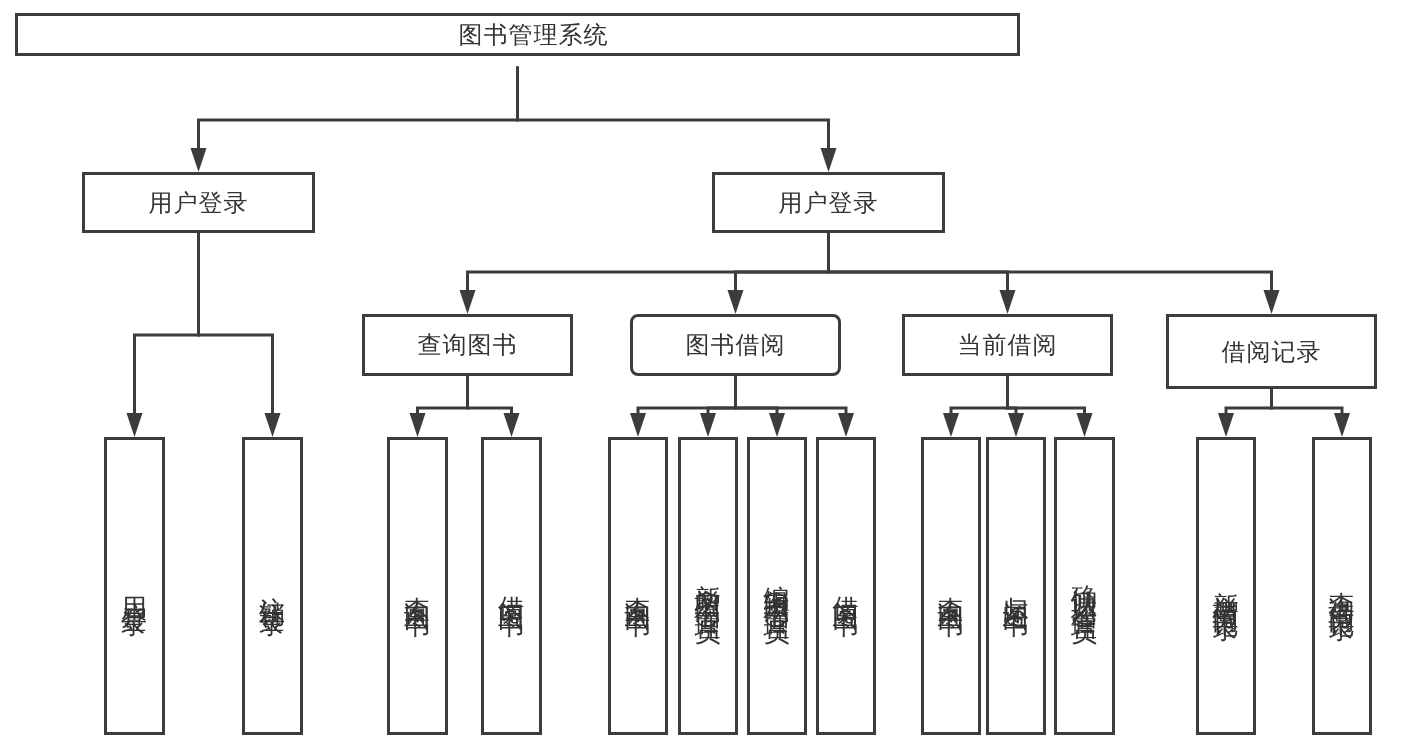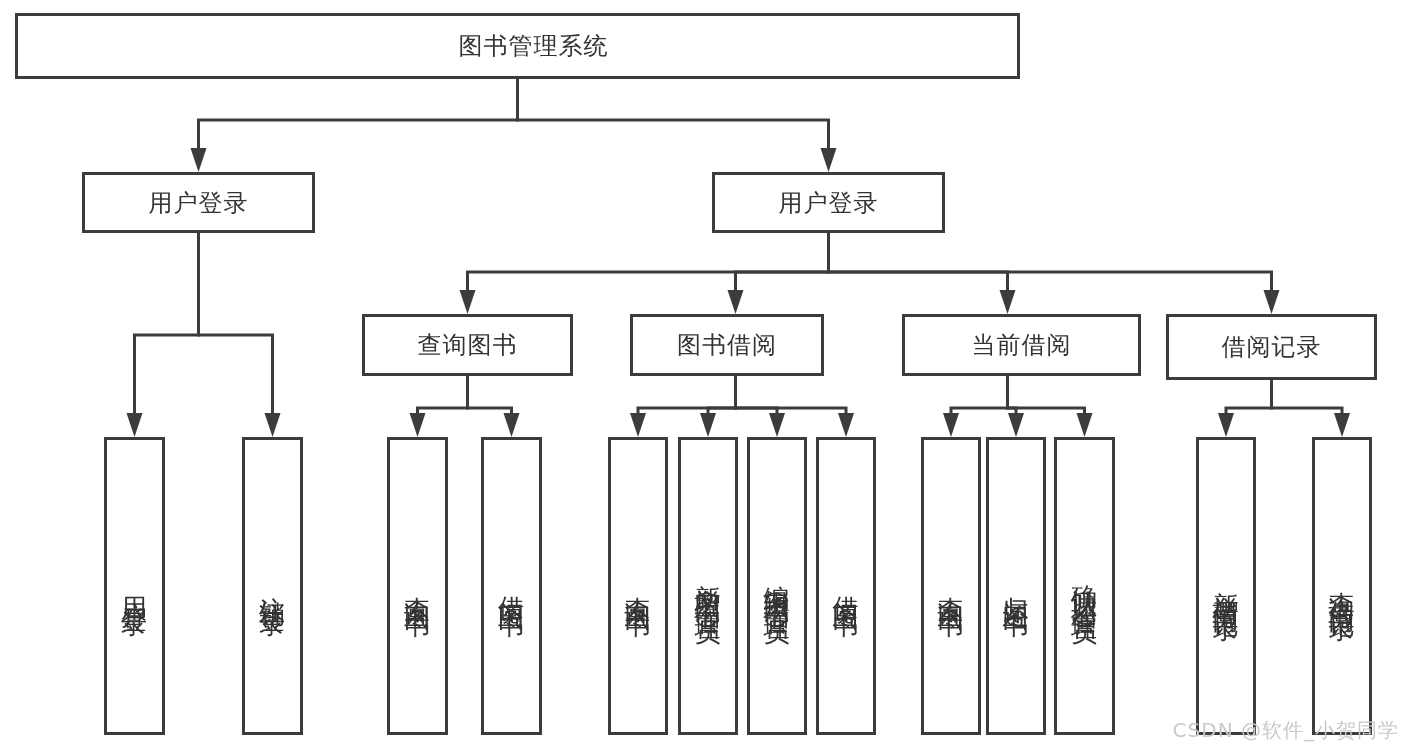--- a/index.html
+++ b/index.html
@@ -103,35 +103,34 @@
       <path d="M 1007.5 376 L 1007.5 408 L 1016 408 L 1016 419" class="edge"></path>
       <polygon points="1008,413 1024,413 1016,437" class="arrowhead"></polygon>
       <path d="M 1007.5 376 L 1007.5 408 L 1084.5 408 L 1084.5 419" class="edge"></path>
       <polygon points="1076.5,413 1092.5,413 1084.5,437" class="arrowhead"></polygon>
       <path d="M 1271.5 376 L 1271.5 408 L 1226 408 L 1226 419" class="edge"></path>
       <polygon points="1218,413 1234,413 1226,437" class="arrowhead"></polygon>
       <path d="M 1271.5 376 L 1271.5 408 L 1342 408 L 1342 419" class="edge"></path>
       <polygon points="1334,413 1350,413 1342,437" class="arrowhead"></polygon>
     </svg>
   <div id="node-layer">
-      <div class="node h" style="left: 15px; top: 13px; width: 1005px; height: 66px; padding-left: 32px;">图书管理系统</div>
+      <div class="node h" style="left: 15px; top: 13px; width: 1005px; height: 43px; padding-left: 32px;">图书管理系统</div>
       <div class="node h" style="left: 82px; top: 172px; width: 233px; height: 61px;">用户登录</div>
       <div class="node h" style="left: 712px; top: 172px; width: 233px; height: 61px;">用户登录</div>
       <div class="node h" style="left: 362px; top: 314px; width: 211px; height: 62px;">查询图书</div>
-      <div class="node h" style="left: 630px; top: 314px; width: 194px; height: 62px;">图书借阅</div>
-      <div class="node h" style="left: 902px; top: 314px; width: 239px; height: 62px;">当前借阅</div>
-      <div class="node h" style="left: 1166px; top: 314px; width: 211px; height: 66px;">借阅记录</div>
+      <div class="node h" style="left: 630px; top: 314px; width: 211px; height: 62px; border-radius: 8px;">图书借阅</div>
+      <div class="node h" style="left: 902px; top: 314px; width: 211px; height: 62px;">当前借阅</div>
+      <div class="node h" style="left: 1166px; top: 314px; width: 211px; height: 75px;">借阅记录</div>
       <div class="node v" style="left: 104px; top: 437px; width: 61px; height: 298px;">用户登录</div>
       <div class="node v" style="left: 242px; top: 437px; width: 61px; height: 298px;">注销登录</div>
       <div class="node v" style="left: 387px; top: 437px; width: 61px; height: 298px;">查询图书</div>
       <div class="node v" style="left: 481px; top: 437px; width: 61px; height: 298px;">借阅图书</div>
       <div class="node v" style="left: 608px; top: 437px; width: 60px; height: 298px;">查询图书</div>
       <div class="node v" style="left: 678px; top: 437px; width: 60px; height: 298px;">新增图书（管理员）</div>
       <div class="node v" style="left: 747px; top: 437px; width: 60px; height: 298px;">编辑图书（管理员）</div>
       <div class="node v" style="left: 816px; top: 437px; width: 60px; height: 298px;">借阅图书</div>
       <div class="node v" style="left: 921px; top: 437px; width: 60px; height: 298px;">查询图书</div>
       <div class="node v" style="left: 986px; top: 437px; width: 60px; height: 298px;">归还图书</div>
       <div class="node v" style="left: 1054px; top: 437px; width: 61px; height: 298px;">确认归还（管理员）</div>
       <div class="node v" style="left: 1196px; top: 437px; width: 60px; height: 298px;">新增借阅记录</div>
       <div class="node v" style="left: 1312px; top: 437px; width: 60px; height: 298px;">查询借阅记录</div>
     </div>
-  <div id="watermark">CSDN @软件_小贺同学</div>
 </div>
 
 </body></html>

